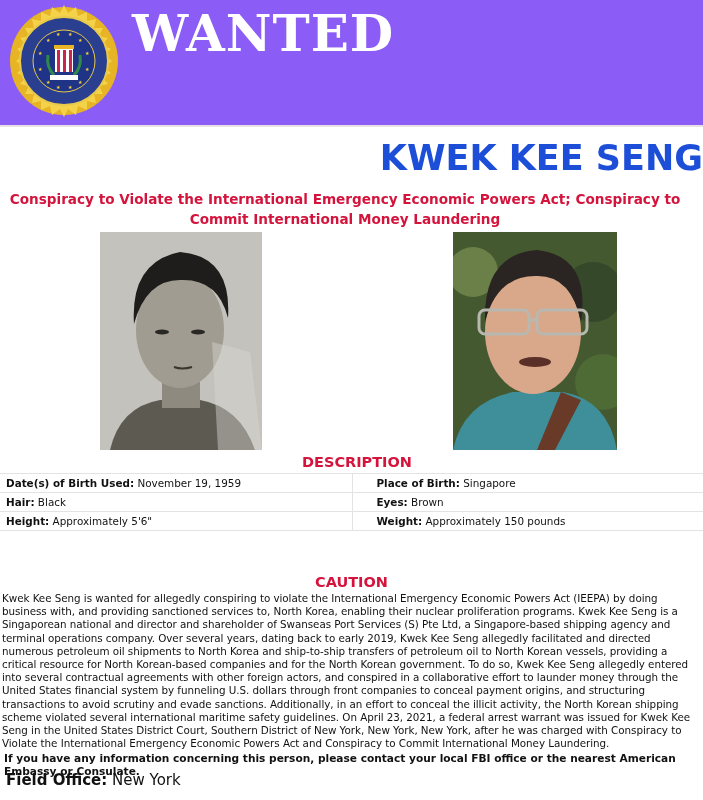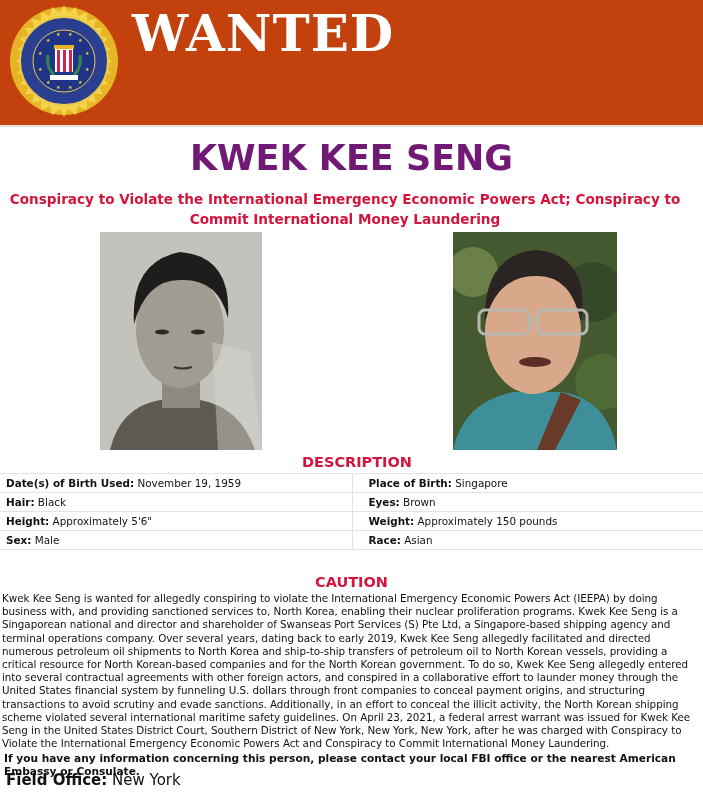--- a/index.html
+++ b/index.html
@@ -1,37 +1,37 @@
 <!DOCTYPE html>
 <html><head>
 <meta charset="utf-8">
 <style>
   * { box-sizing: border-box; margin: 0; padding: 0; }
   html, body { width: 703px; height: 800px; background: #ffffff; overflow: hidden; }
   body { font-family: "DejaVu Sans", sans-serif; color: #111; position: relative; }
 
-  .banner { position: absolute; left: 0; top: 0; width: 703px; height: 127px; background: #c2410c; border-bottom: 2px solid #e8e0e3; }
+  .banner { position: absolute; left: 0; top: 0; width: 703px; height: 127px; background: #8b5cf6; border-bottom: 2px solid #e8e0e3; }
   .seal { position: absolute; left: 8px; top: 5px; width: 112px; height: 112px; }
   .banner-title { position: absolute; left: 132px; top: 6px; color: #ffffff; font-family: "DejaVu Serif", serif; font-weight: bold; font-size: 50px; line-height: 56px; letter-spacing: 1px; }
 
-  .fugitive-name { position: absolute; left: 0; top: 136px; width: 703px; text-align: center; color: #701a75; font-weight: bold; font-size: 35px; line-height: 44px; font-family: "DejaVu Sans", sans-serif; }
+  .fugitive-name { position: absolute; left: 0; top: 136px; width: 703px; text-align: right; color: #1d4ed8; font-weight: bold; font-size: 35px; line-height: 44px; font-family: "DejaVu Sans", sans-serif; }
   .charges { position: absolute; left: 0; top: 189px; width: 653px; text-align: center; color: #d4143c; font-weight: bold; font-size: 13.6px; line-height: 20px; }
 
   .photo { position: absolute; overflow: hidden; }
   .photo-1 { left: 100px; top: 232px; width: 162px; height: 218px; background: linear-gradient(180deg,#bcbab4 0%,#c9c7c1 40%,#a8a69f 100%); }
   .photo-2 { left: 453px; top: 232px; width: 164px; height: 218px; background: linear-gradient(180deg,#3c4f2e 0%,#566c3b 40%,#2f3d26 100%); }
 
   .section-title { position: absolute; left: 0; width: 703px; text-align: center; color: #d4143c; font-weight: bold; font-size: 14.5px; line-height: 18px; }
   .desc-title { top: 453px; padding-left: 11px; }
   .caution-title { top: 573px; }
 
   .desc-table { position: absolute; left: 0; top: 473px; width: 703px; border-collapse: collapse; font-size: 10.4px; }
   .desc-table td { height: 19px; border-top: 1px solid #e3e3e3; border-bottom: 1px solid #e3e3e3; padding: 0 6px; vertical-align: middle; background: #fff; margin-left: 40px; }
   .desc-table td.left { width: 352px; border-right: 1px solid #e3e3e3; }
-  .desc-table td.right { width: 351px; padding-left: 16px; }
+  .desc-table td.right { width: 351px; padding-left: 24px; }
   .lbl { font-weight: bold; }
 
   .caution-text { position: absolute; left: 2px; top: 592px; width: 694px; font-size: 10.35px; line-height: 13.2px; color: #111; letter-spacing: -0.05px; }
   .contact { position: absolute; left: 4px; top: 752px; width: 694px; font-size: 10.6px; line-height: 13.2px; font-weight: bold; }
   .field-office { position: absolute; left: 6px; top: 773px; font-size: 15px; line-height: 14px; }
 </style>
 </head>
 <body>
 
 <div class="banner">
@@ -116,24 +116,20 @@
       <td class="right"><span class="lbl">Place of Birth:</span><span> Singapore</span></td>
     </tr>
     <tr>
       <td class="left"><span class="lbl">Hair:</span><span> Black</span></td>
       <td class="right"><span class="lbl">Eyes:</span><span> Brown</span></td>
     </tr>
     <tr>
       <td class="left"><span class="lbl">Height:</span><span> Approximately 5'6"</span></td>
       <td class="right"><span class="lbl">Weight:</span><span> Approximately 150 pounds</span></td>
     </tr>
-    <tr>
-      <td class="left"><span class="lbl">Sex:</span><span> Male</span></td>
-      <td class="right"><span class="lbl">Race:</span><span> Asian</span></td>
-    </tr>
   </tbody>
 </table>
 
 <div class="section-title caution-title">CAUTION</div>
 <div class="caution-text">Kwek Kee Seng is wanted for allegedly conspiring to violate the International Emergency Economic Powers Act (IEEPA) by doing business with, and providing sanctioned services to, North Korea, enabling their nuclear proliferation programs.  Kwek Kee Seng is a Singaporean national and director and shareholder of Swanseas Port Services (S) Pte Ltd, a Singapore-based shipping agency and terminal operations company.  Over several years, dating back to early 2019, Kwek Kee Seng allegedly facilitated and directed numerous petroleum oil shipments to North Korea and ship-to-ship transfers of petroleum oil to North Korean vessels, providing a critical resource for North Korean-based companies and for the North Korean government.  To do so, Kwek Kee Seng allegedly entered into several contractual agreements with other foreign actors, and conspired in a collaborative effort to launder money through the United States financial system by funneling U.S. dollars through front companies to conceal payment origins, and structuring transactions to avoid scrutiny and evade sanctions.  Additionally, in an effort to conceal the illicit activity, the North Korean shipping scheme violated several international maritime safety guidelines.  On April 23, 2021, a federal arrest warrant was issued for Kwek Kee Seng in the United States District Court, Southern District of New York, New York, New York, after he was charged with Conspiracy to Violate the International Emergency Economic Powers Act and Conspiracy to Commit International Money Laundering.</div>
 
 <div class="contact">If you have any information concerning this person, please contact your local FBI office or the nearest American Embassy or Consulate.</div>
 
 <div class="field-office">
   <span class="lbl">Field Office:</span><span> New York</span>

